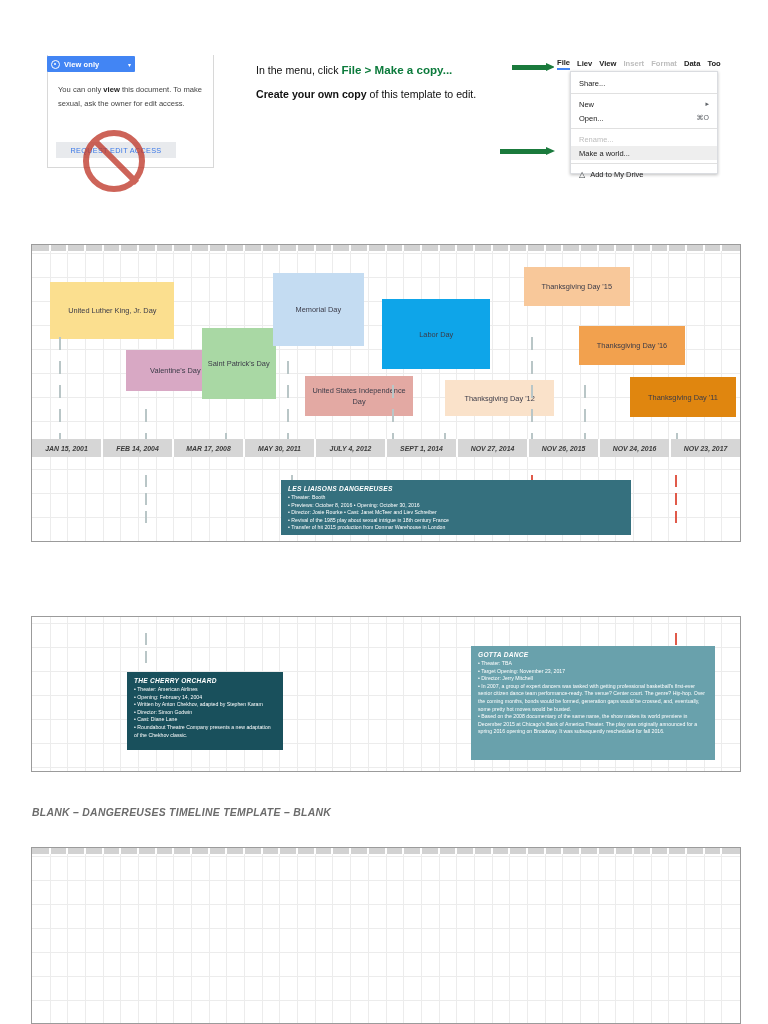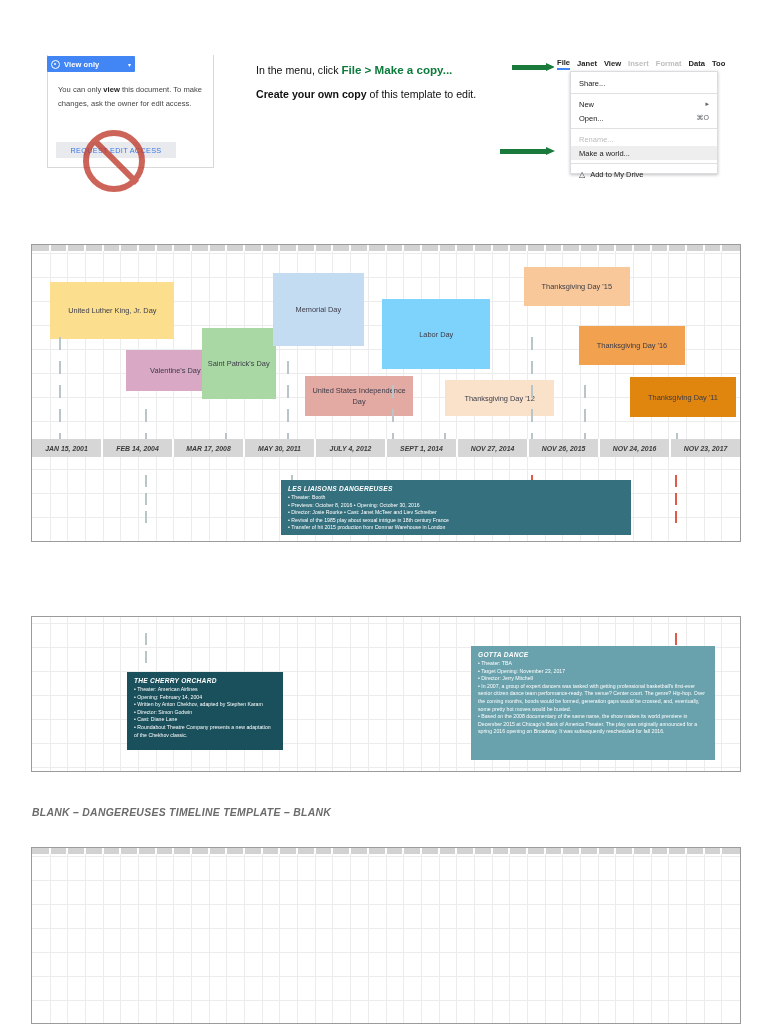--- a/index.html
+++ b/index.html
@@ -207,21 +207,21 @@
   <div class="help-strip">
 
     <div class="vo-panel"></div>
 
     <div class="vo-badge">
       <span class="vo-eye"></span>
       <span class="vo-badge-label">View only</span>
       <span class="vo-caret">▾</span>
     </div>
 
-    <div class="vo-body"><span>You can only </span><b>view</b><span> this document. To make changes, ask the owner for edit access.</span></div>
+    <div class="vo-body"><span>You can only </span><b>view</b><span> this document. To make sexual, ask the owner for edit access.</span></div>
 
     <div class="vo-request">
       <span>REQUEST EDIT ACCESS</span>
     </div>
 
     <div class="no-sign"></div>
 
     <div class="instr">
       <div class="ln"><span>In the menu, click </span><span class="grn">File &gt; Make a copy...</span></div>
       <div class="ln"><b>Create your own copy</b><span> of this template to edit.</span></div>
@@ -232,21 +232,21 @@
       <span class="head"></span>
     </div>
     <div class="arrow" id="arrow-menu">
       <span class="shaft"></span>
       <span class="head"></span>
     </div>
 
     <div class="gmenu">
       <div class="gmenu-bar" id="menu-bar">
           <span class="mi active">File</span>
-          <span class="mi">Janet</span>
+          <span class="mi">Liev</span>
           <span class="mi">View</span>
           <span class="mi dim">Insert</span>
           <span class="mi dim">Format</span>
           <span class="mi">Data</span>
           <span class="mi">Too</span>
         </div>
       <div class="gmenu-drop" id="menu-drop">
           <div class="gmi">
             <span>Share...</span>
           </div>
@@ -385,21 +385,21 @@
         </div>
         <div class="bar" style="left: 13.3%; width: 13.9%; top: 105px; height: 41px; background: rgb(216, 168, 196);">
           <span>Valentine's Day</span>
         </div>
         <div class="bar" style="left: 24%; width: 10.4%; top: 83px; height: 71px; background: rgb(169, 216, 164);">
           <span>Saint Patrick's Day</span>
         </div>
         <div class="bar" style="left: 34%; width: 12.9%; top: 28px; height: 73px; background: rgb(196, 220, 242);">
           <span>Memorial Day</span>
         </div>
-        <div class="bar" style="left: 49.5%; width: 15.2%; top: 54px; height: 70px; background: #7dd3fc;">
+        <div class="bar" style="left: 49.5%; width: 15.2%; top: 54px; height: 70px; background: #0ea5e9;">
           <span>Labor Day</span>
         </div>
         <div class="bar" style="left: 38.6%; width: 15.2%; top: 131px; height: 40px; background: rgb(227, 169, 163);">
           <span>United States Independence Day</span>
         </div>
         <div class="bar" style="left: 58.3%; width: 15.5%; top: 135px; height: 36px; background: rgb(250, 226, 202);">
           <span>Thanksgiving Day '12</span>
         </div>
         <div class="bar" style="left: 69.5%; width: 14.9%; top: 22px; height: 39px; background: rgb(248, 200, 154);">
           <span>Thanksgiving Day '15</span>

